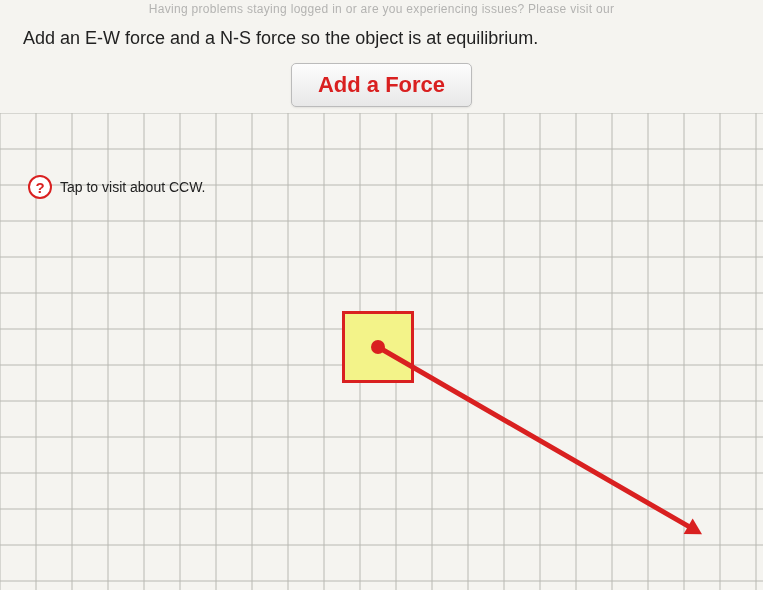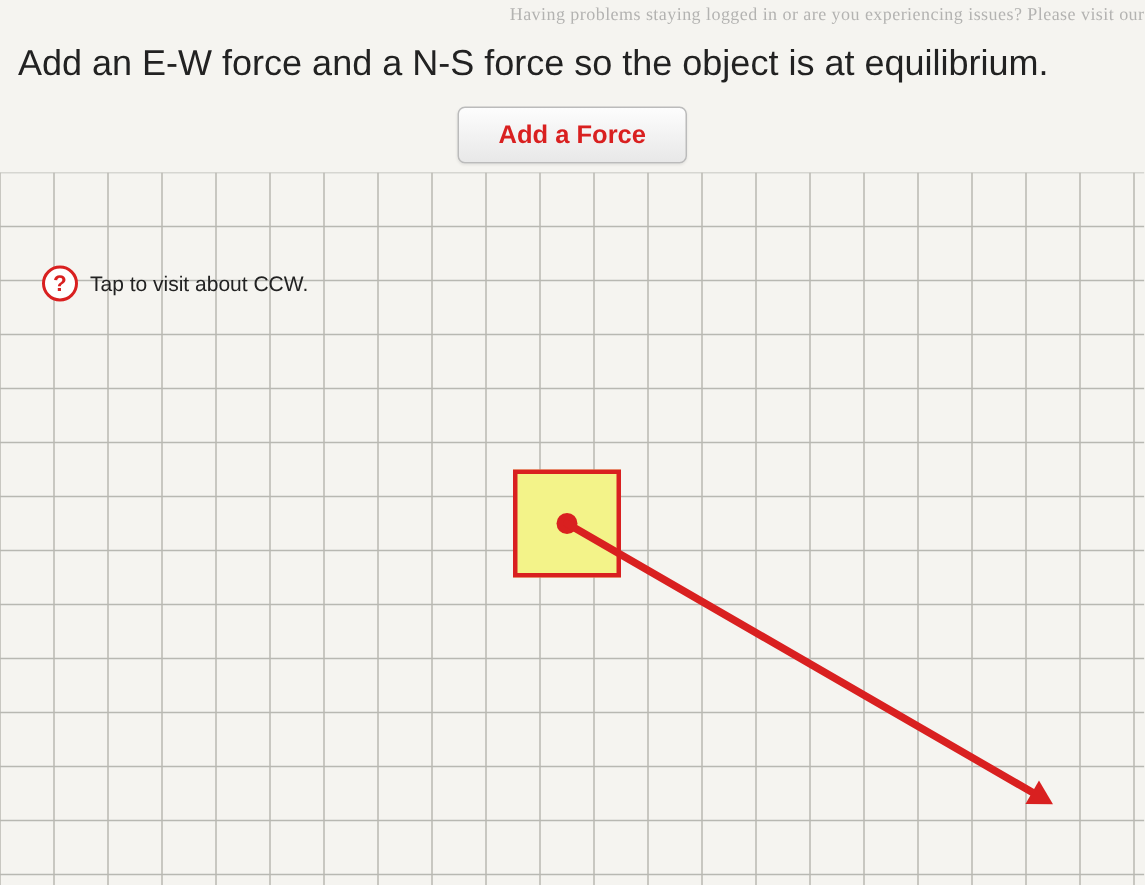--- a/index.html
+++ b/index.html
@@ -7,39 +7,38 @@
       font-family: Arial, sans-serif;
       background: #f5f4f0;
       width: 763px;
       height: 590px;
       overflow: hidden;
       position: relative;
     }
     .top-clipped {
       color: #888;
       font-size: 12px;
-      text-align: right;
+      text-align: center;
       padding: 2px 0;
       opacity: 0.6;
       letter-spacing: 0.3px;
-      font-family: Liberation Serif, serif;
     }
     .instruction {
-      font-size: 24px;
+      font-size: 18px;
       color: #222;
-      padding: 10px 8px 14px 12px;
+      padding: 10px 8px 14px 23px;
     }
     .add-force-btn {
       display: block;
       margin: 0 auto 6px auto;
       background: linear-gradient(#fdfdfd, #e8e8e8);
       border: 1px solid #bbb;
       border-radius: 5px;
       padding: 8px 26px;
-      font-size: 17px;
+      font-size: 22px;
       font-weight: bold;
       color: #d92020;
       cursor: pointer;
       box-shadow: 0 1px 2px rgba(0,0,0,0.08);
     }
     .workspace {
       position: relative;
       width: 763px;
       height: 490px;
     }

